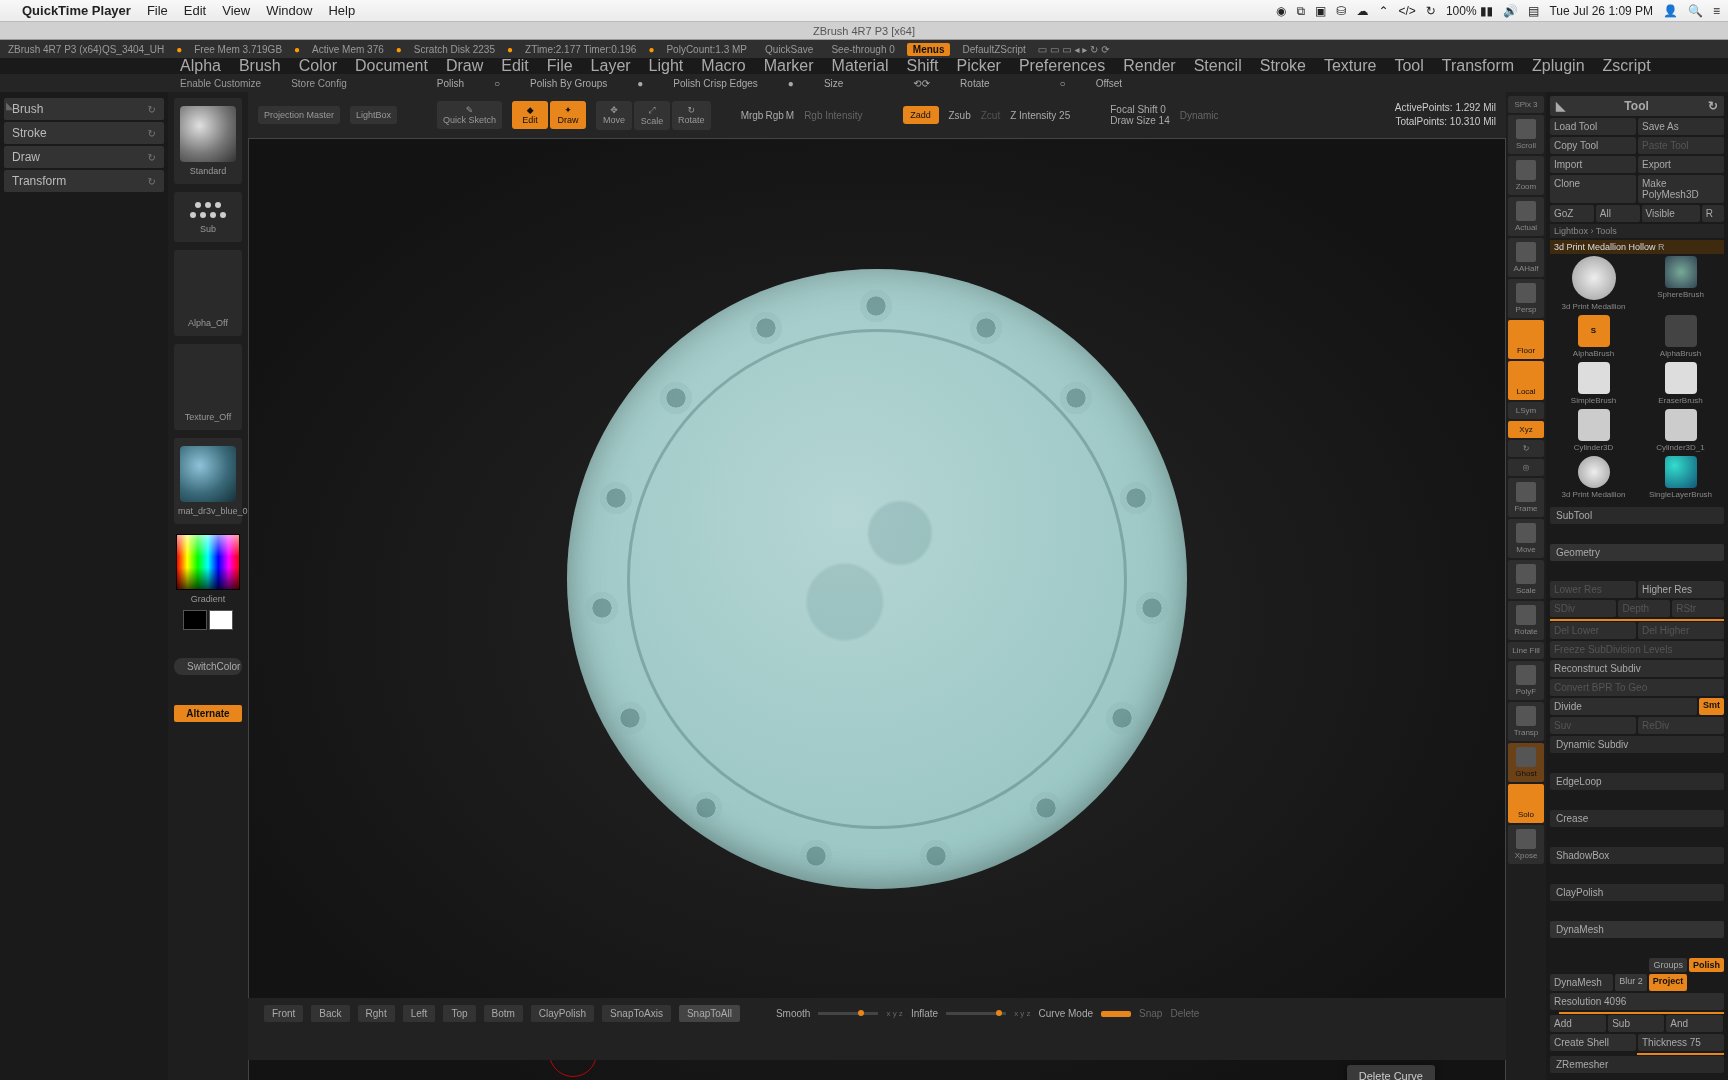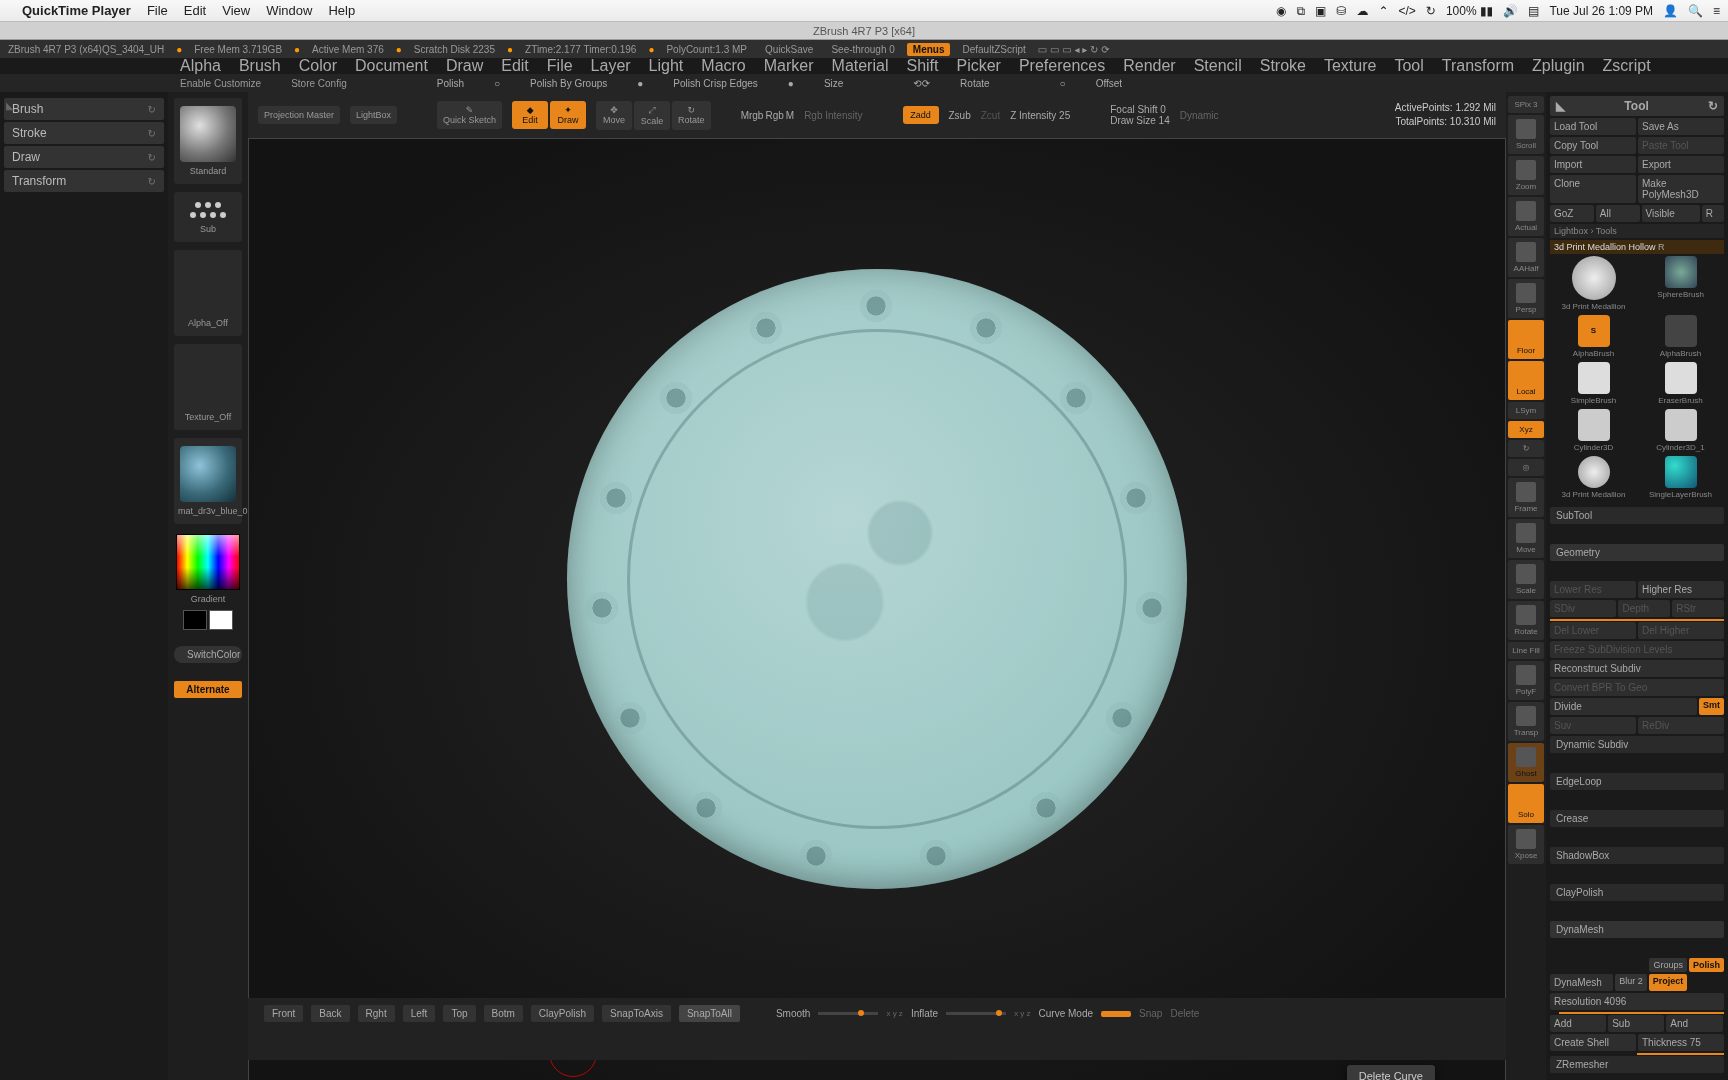--- a/index.html
+++ b/index.html
@@ -44,21 +44,21 @@
 .tool-preview.material { background: radial-gradient(circle at 35% 35%, #8fc3d9, #3a6a7a 55%, #153038); }
 .dots-row { display: flex; justify-content: center; gap: 4px; margin: 4px 0; }
 .dot { width: 6px; height: 6px; background: #ccc; border-radius: 50%; }
 .empty-slot { width: 56px; height: 56px; background: #2a2a2a; border-radius: 3px; margin: 2px auto; }
 .color-picker { width: 64px; height: 56px; margin: 2px auto; background: linear-gradient(to right, #f00, #ff0, #0f0, #0ff, #00f, #f0f, #f00); position: relative; border: 1px solid #000; }
 .color-picker::before { content: ''; position: absolute; inset: 0; background: linear-gradient(to bottom, rgba(255,255,255,0.6) 0%, transparent 40%, transparent 60%, rgba(0,0,0,0.7) 100%); }
 .swatch-row { display: flex; gap: 2px; justify-content: center; margin-top: 4px; }
 .swatch { width: 24px; height: 20px; border: 1px solid #555; }
 .tool-label { font-size: 9px; color: #999; padding: 2px 0; }
 .btn-orange { background: #e8861c; color: #111; font-size: 10px; font-weight: bold; padding: 3px 6px; border-radius: 2px; margin: 2px 0; }
-.btn-dark { background: #333; color: #aaa; font-size: 10px; padding: 3px 13px; border-radius: 8px; margin: 8px 0; }
+.btn-dark { background: #333; color: #aaa; font-size: 10px; padding: 3px 13px; border-radius: 8px; margin: 20px 0; }
 
 
 .center { flex: 1; background: #1a1a1a; display: flex; flex-direction: column; }
 .center-toolbar { height: 46px; background: #252525; display: flex; align-items: center; padding: 4px 10px; gap: 10px; font-size: 9px; color: #999; }
 .tb-btn { background: #333; padding: 4px 6px; border-radius: 3px; text-align: center; min-width: 36px; }
 .tb-btn.active { background: #e8861c; color: #111; }
 .tb-group { display: flex; gap: 2px; }
 .tb-text { font-size: 10px; color: #aaa; }
 .stats { margin-left: auto; font-size: 10px; color: #ccc; text-align: right; line-height: 14px; }
 

